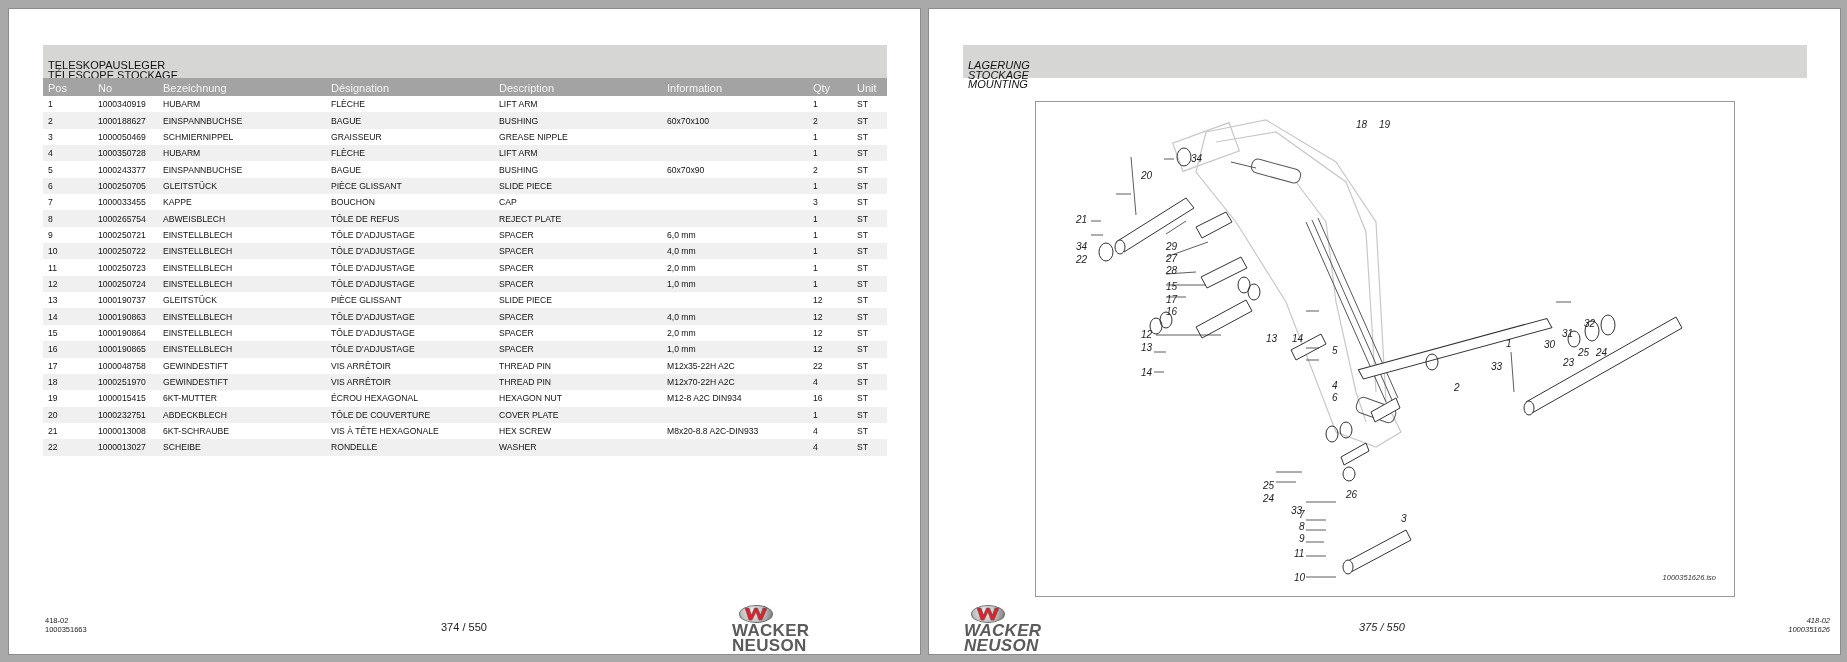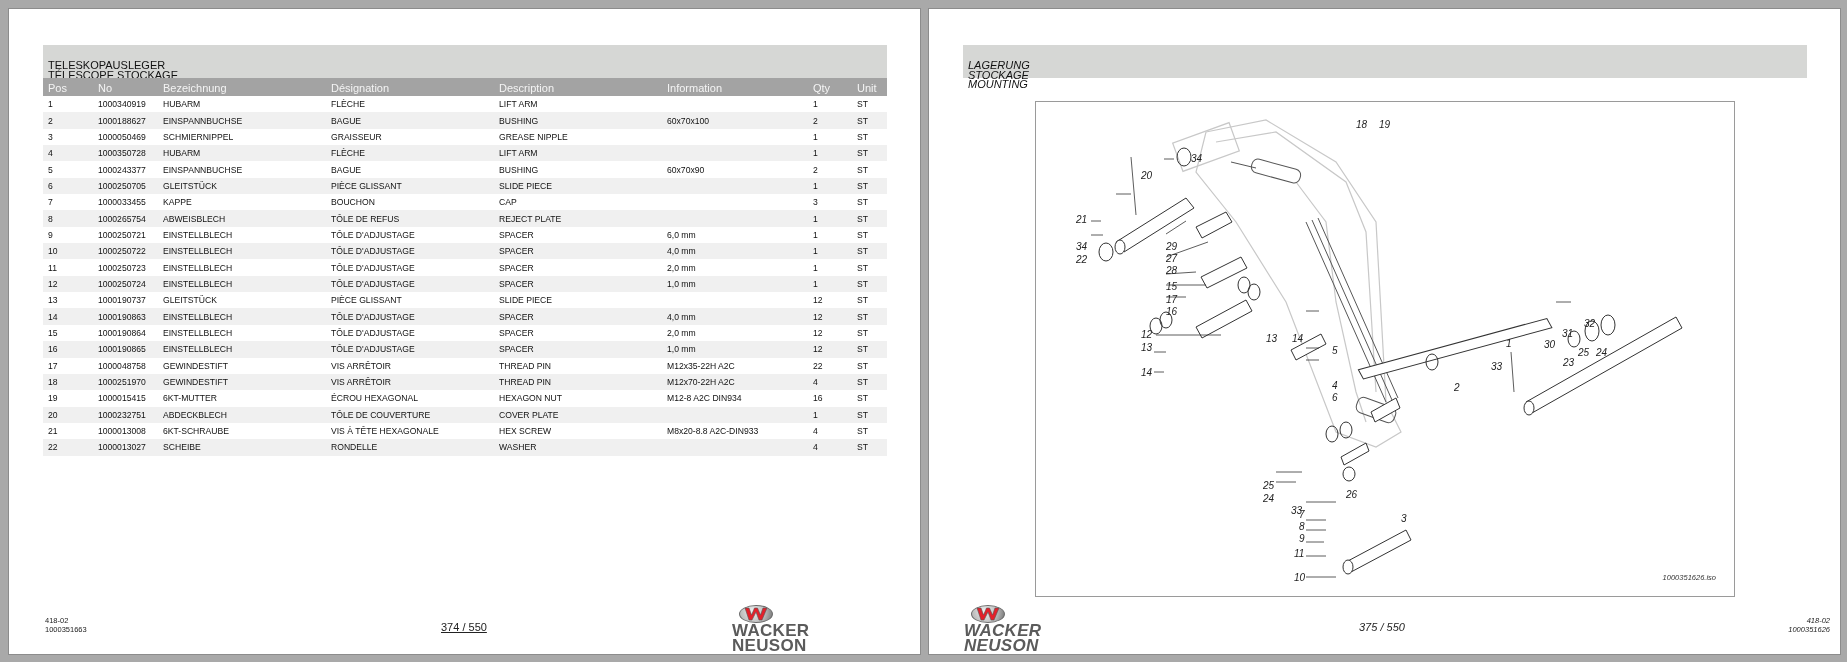--- a/index.html
+++ b/index.html
@@ -75,21 +75,21 @@
     }
     .page.left .footer-code { left: 36px; top: 608px; }
     .page.right .footer-code { right: 10px; top: 608px; text-align: right; }
 
     .page-num {
       position: absolute;
       font-size: 11px;
       color: #222;
       top: 612px;
     }
-    .page.left .page-num { left: 432px; text-decoration: underline; }
+    .page.left .page-num { left: 432px; }
     .page.right .page-num { left: 430px; }
 
     .logo {
       position: absolute;
       top: 596px;
       height: 40px;
       display: flex;
       align-items: center;
       flex-direction: column;
     }

